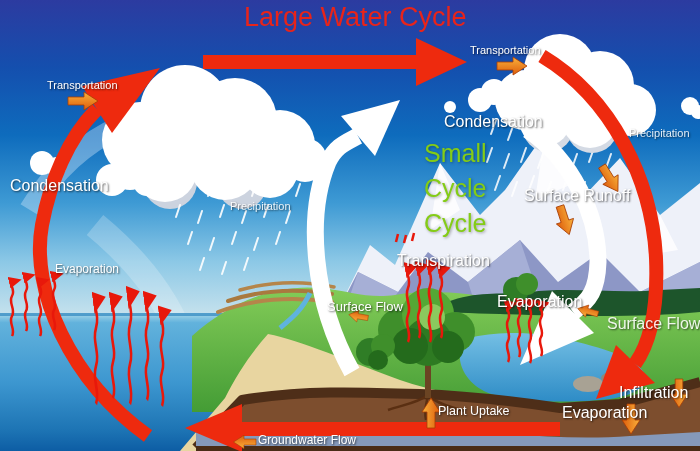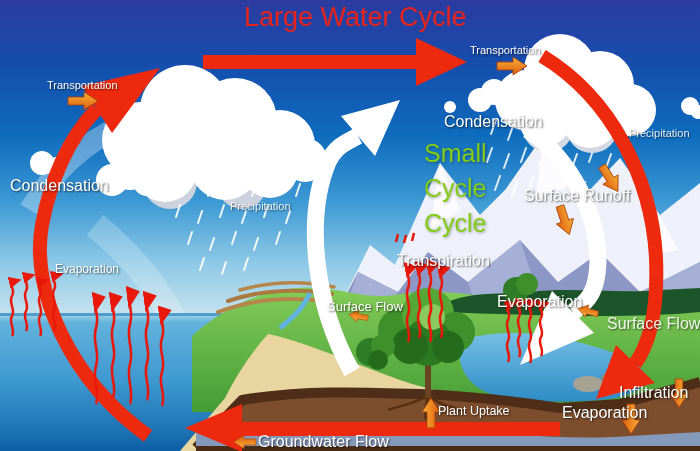--- a/index.html
+++ b/index.html
@@ -249,15 +249,15 @@
 <div class="lbl" style="left:444px;top:113px;">Condensation</div>
 <div class="lbl dim" style="left:621px;top:127px;font-size:11px;">Precipitation</div>
 <div class="lbl" style="left:524px;top:187px;">Surface Runoff</div>
 <div class="lbl" style="left:397px;top:252px;text-align:center;">Transpiration</div>
 <div class="lbl" style="left:327px;top:299px;font-size:13px;">Surface Flow</div>
 <div class="lbl" style="left:497px;top:293px;">Evaporation</div>
 <div class="lbl dim" style="left:599px;top:315px;">Surface Flow</div>
 <div class="lbl" style="left:619px;top:384px;">Infiltration</div>
 <div class="lbl" style="left:562px;top:404px;">Evaporation</div>
 <div class="lbl" style="left:438px;top:404px;font-size:12.5px;">Plant Uptake</div>
-<div class="lbl" style="left:258px;top:433px;font-size:16px;">Groundwater Flow</div>
+<div class="lbl" style="left:258px;top:433px;font-size:12px;">Groundwater Flow</div>
 
 </div>
 
 </body></html>

